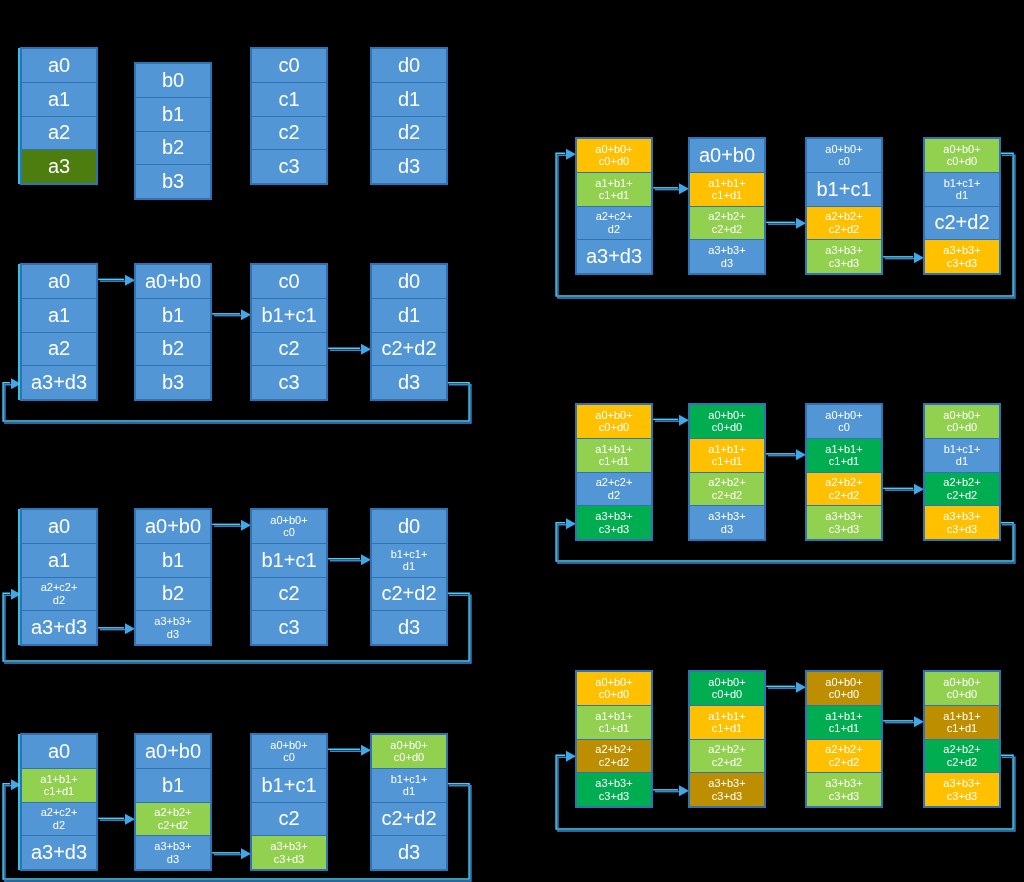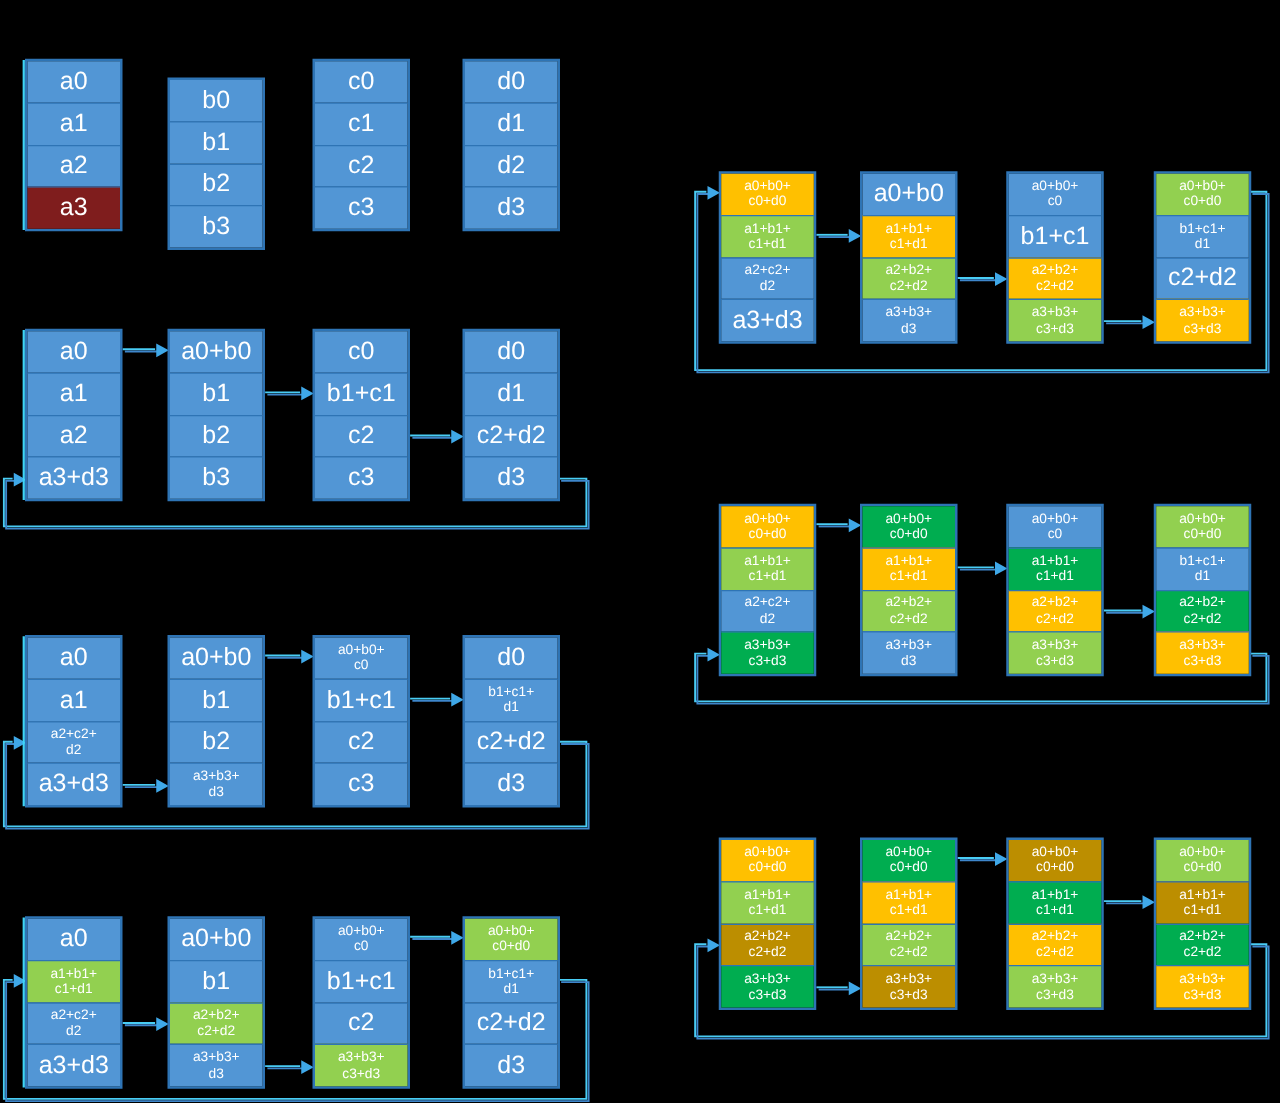--- a/index.html
+++ b/index.html
@@ -149,21 +149,21 @@
         <polyline points="1001,756.25 1014,756.25 1014,830 557,830 557,756.25 566,756.25" fill="none" stroke="#49CDF5" stroke-width="1.5" transform="translate(-0.9,-0.9)"></polyline>
         <polyline points="1001,756.25 1014,756.25 1014,830 557,830 557,756.25 566,756.25" fill="none" stroke="#3E86CB" stroke-width="1.5" transform="translate(0.9,0.9)"></polyline>
         <polygon points="576,756.25 566,750.75 566,761.75" fill="#3FA8E8"></polygon>
       </g>
     </svg>
 <div class="stage">
       <div class="col" style="left: 20px; top: 47px;">
         <div class="cell single" style="background: rgb(82, 150, 213);">a0</div>
         <div class="cell single" style="background: rgb(82, 150, 213);">a1</div>
         <div class="cell single" style="background: rgb(82, 150, 213);">a2</div>
-        <div class="cell single" style="background: #7f1d1d;">a3</div>
+        <div class="cell single" style="background: #4d7c0f;">a3</div>
       </div>
       <div class="col" style="left: 134px; top: 62px;">
         <div class="cell single" style="background: rgb(82, 150, 213);">b0</div>
         <div class="cell single" style="background: rgb(82, 150, 213);">b1</div>
         <div class="cell single" style="background: rgb(82, 150, 213);">b2</div>
         <div class="cell single" style="background: rgb(82, 150, 213);">b3</div>
       </div>
       <div class="col" style="left: 250px; top: 47px;">
         <div class="cell single" style="background: rgb(82, 150, 213);">c0</div>
         <div class="cell single" style="background: rgb(82, 150, 213);">c1</div>

